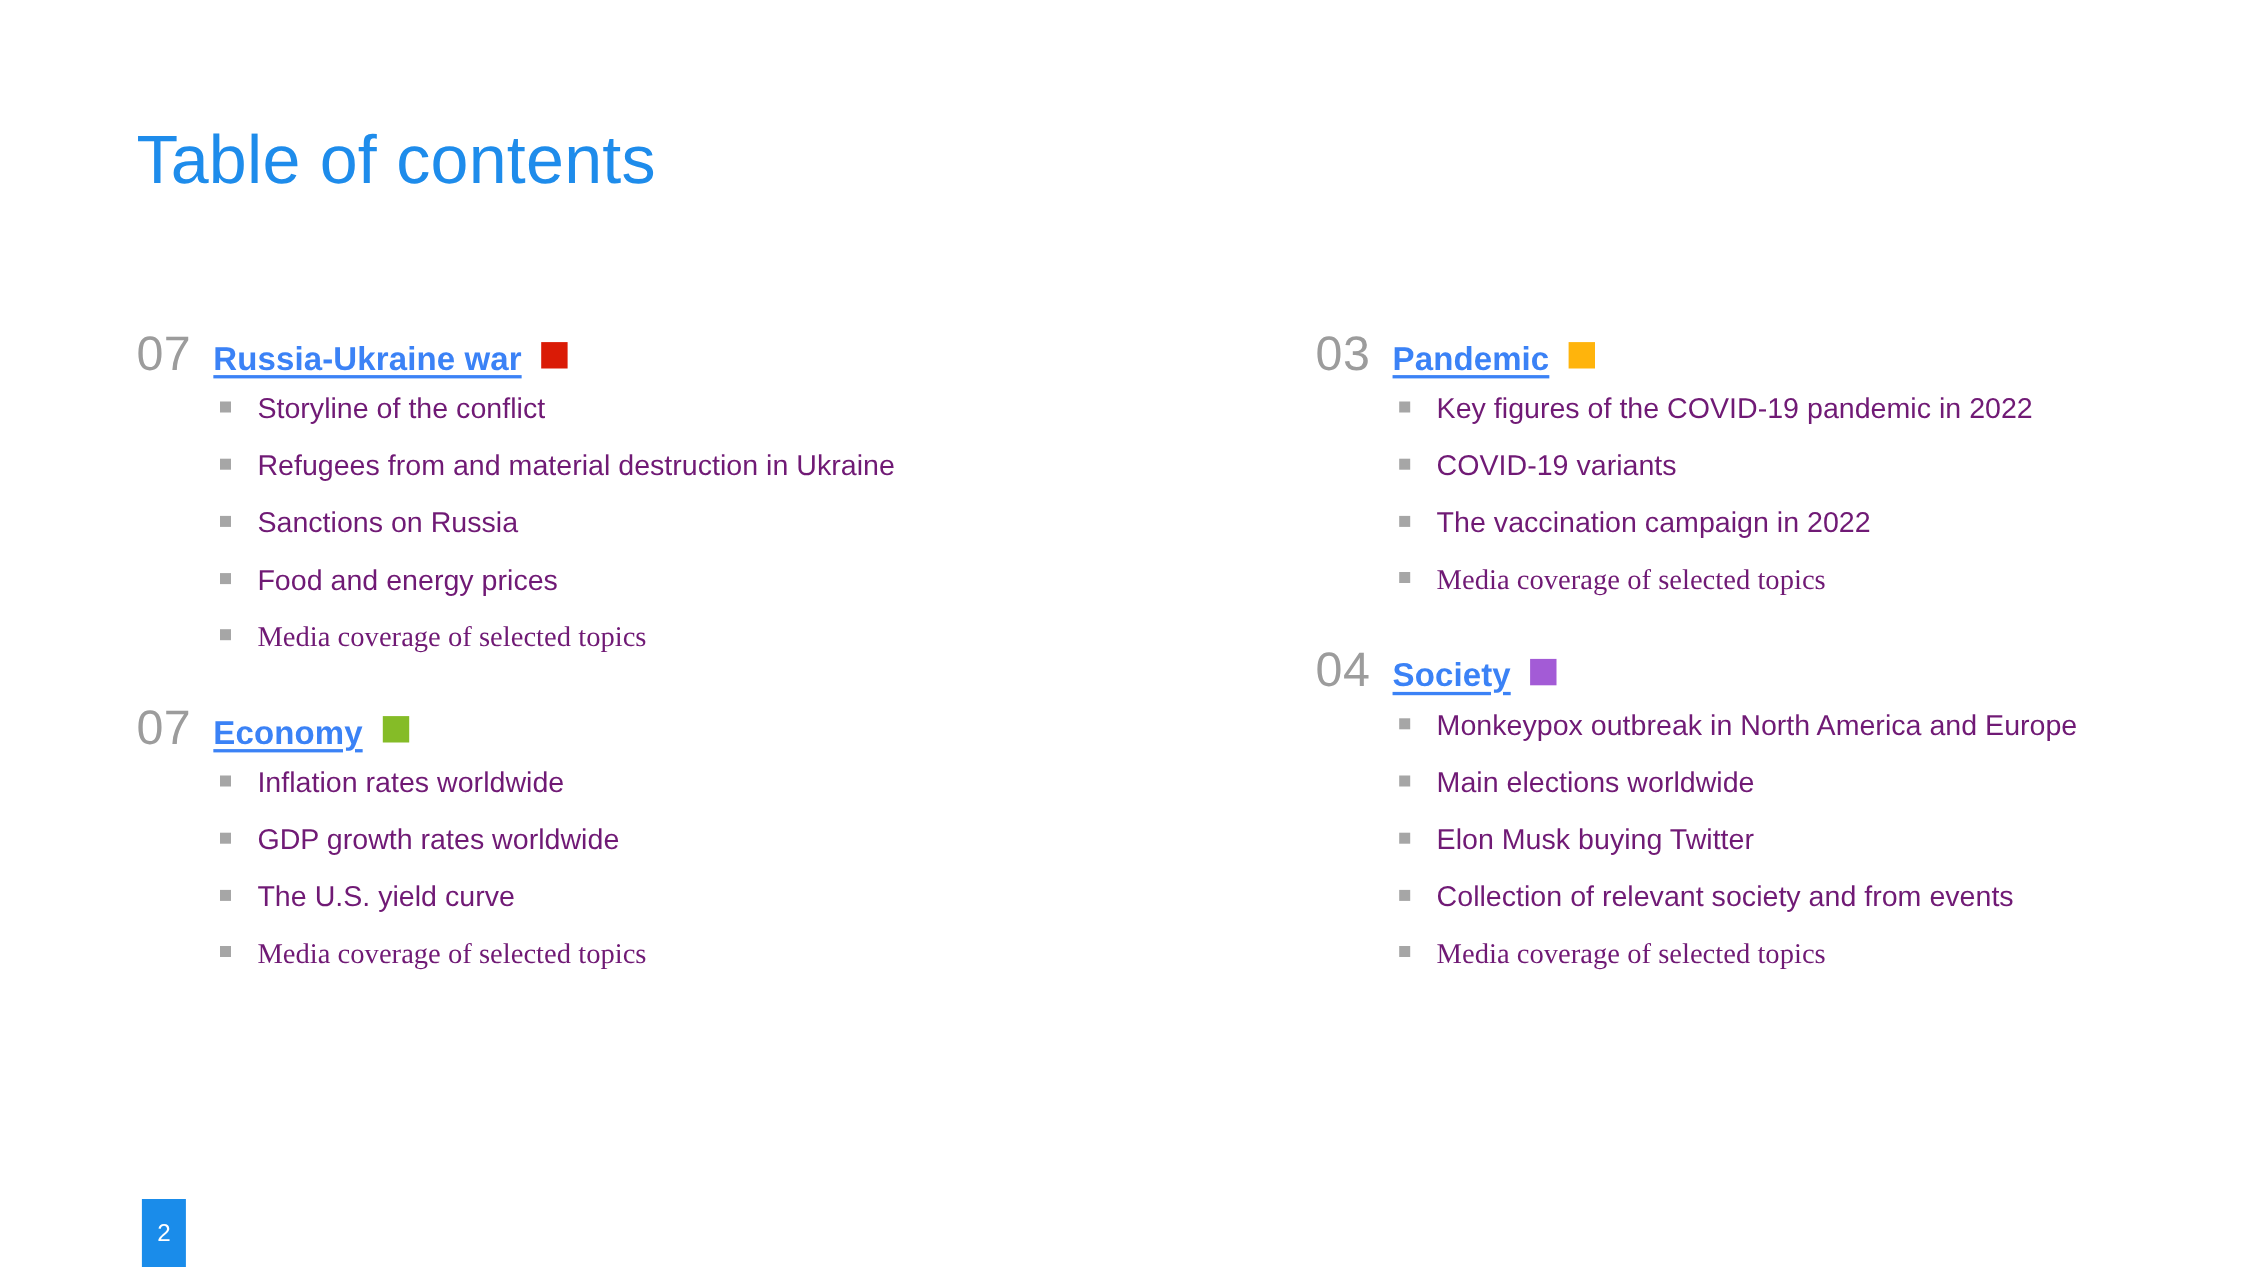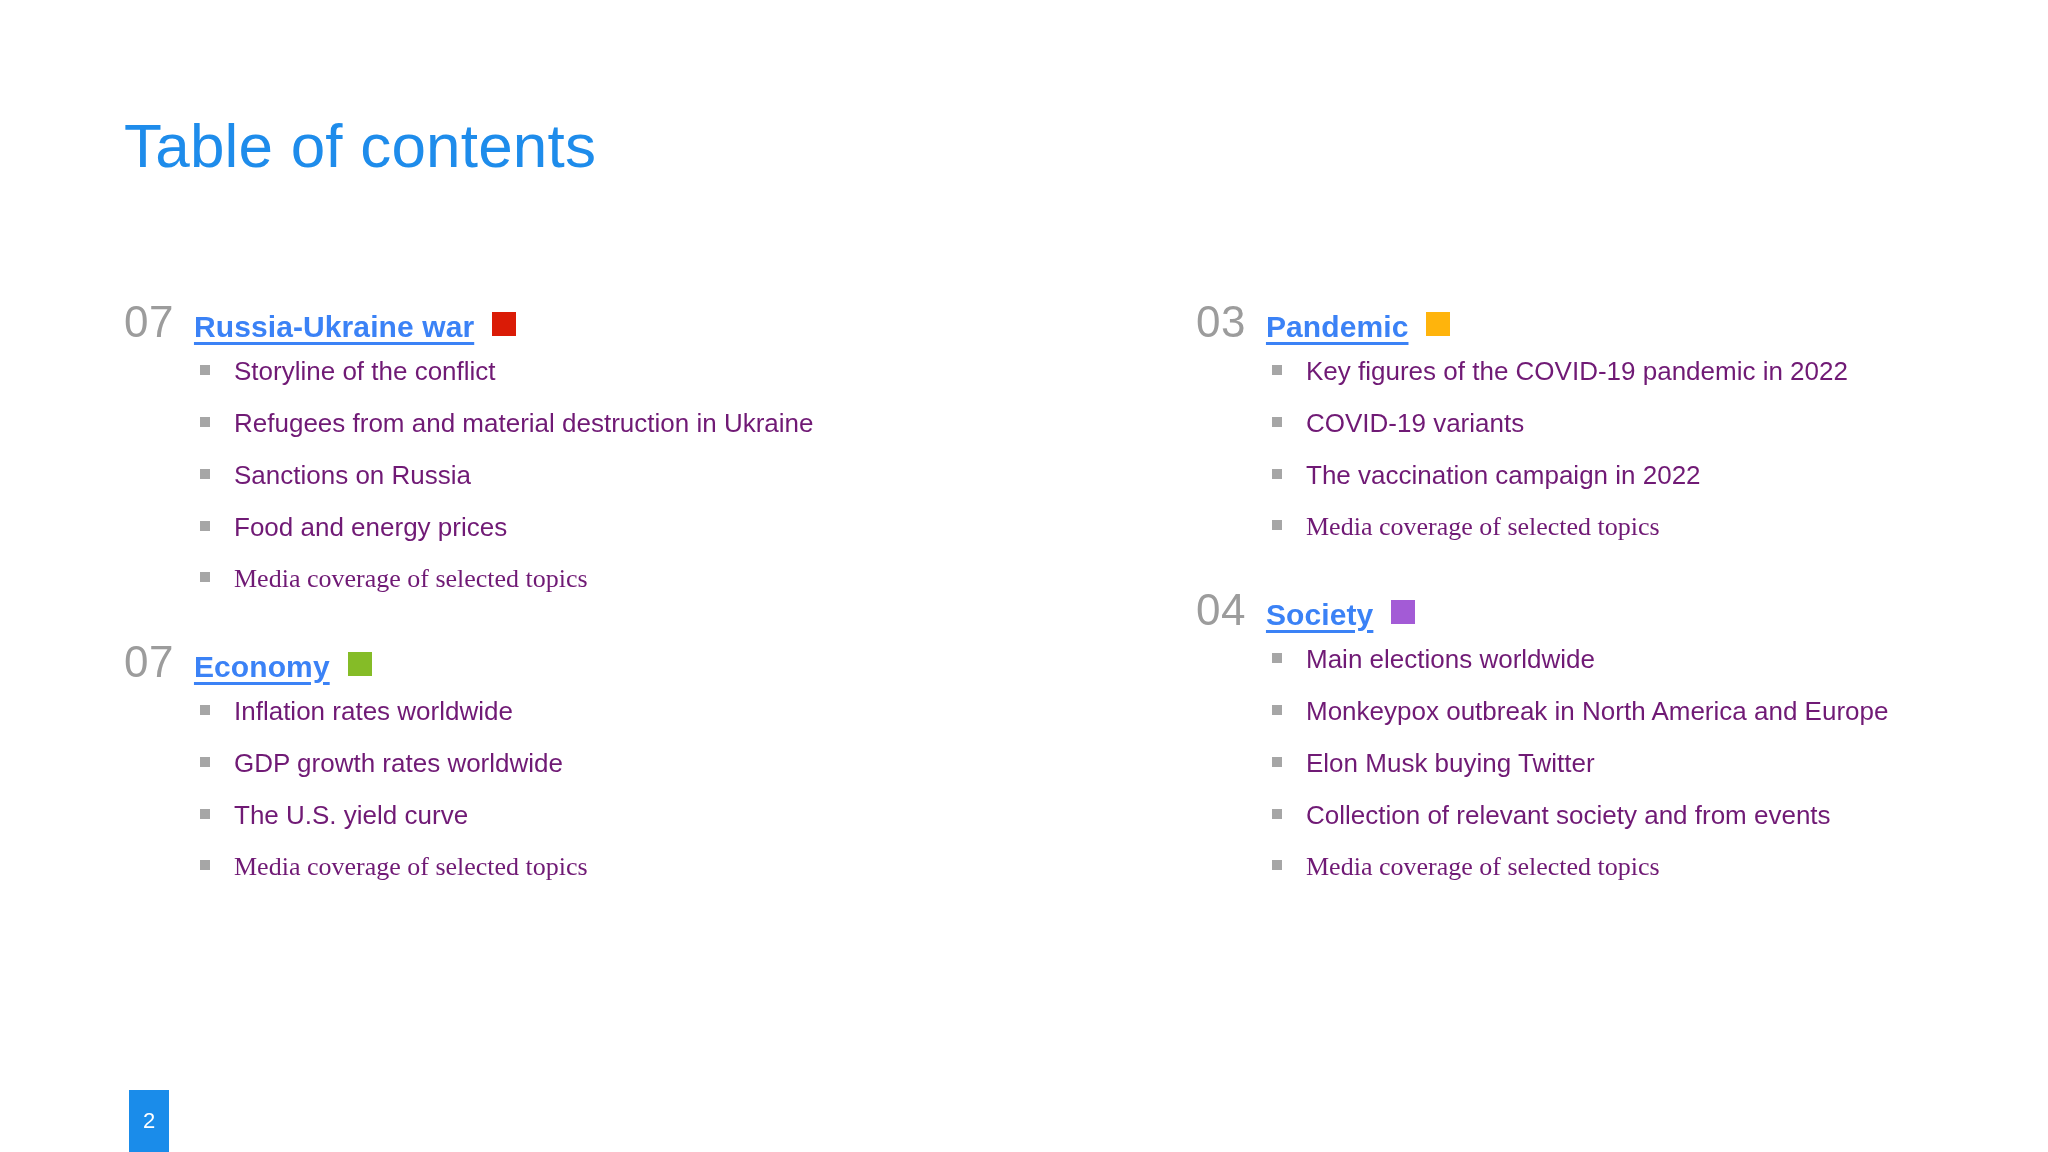--- a/index.html
+++ b/index.html
@@ -240,28 +240,28 @@
 
       <div class="section">
         <div class="section-head">
           <span class="section-num">04</span>
           <span class="section-name">Society</span>
           <span class="section-swatch" style="background-color: rgb(163, 91, 214);"></span>
         </div>
         <ul class="bullets">
           <li class="bullet">
             <span class="bullet-marker"></span>
+            <span class="bullet-text">Monkeypox outbreak in North America and Europe</span>
+          </li>
+          <li class="bullet">
+            <span class="bullet-marker"></span>
             <span class="bullet-text">Main elections worldwide</span>
           </li>
           <li class="bullet">
             <span class="bullet-marker"></span>
-            <span class="bullet-text">Monkeypox outbreak in North America and Europe</span>
-          </li>
-          <li class="bullet">
-            <span class="bullet-marker"></span>
             <span class="bullet-text">Elon Musk buying Twitter</span>
           </li>
           <li class="bullet">
             <span class="bullet-marker"></span>
             <span class="bullet-text">Collection of relevant society and from events</span>
           </li>
           <li class="bullet">
             <span class="bullet-marker"></span>
             <span class="bullet-text">Media coverage of selected topics</span>
           </li>

